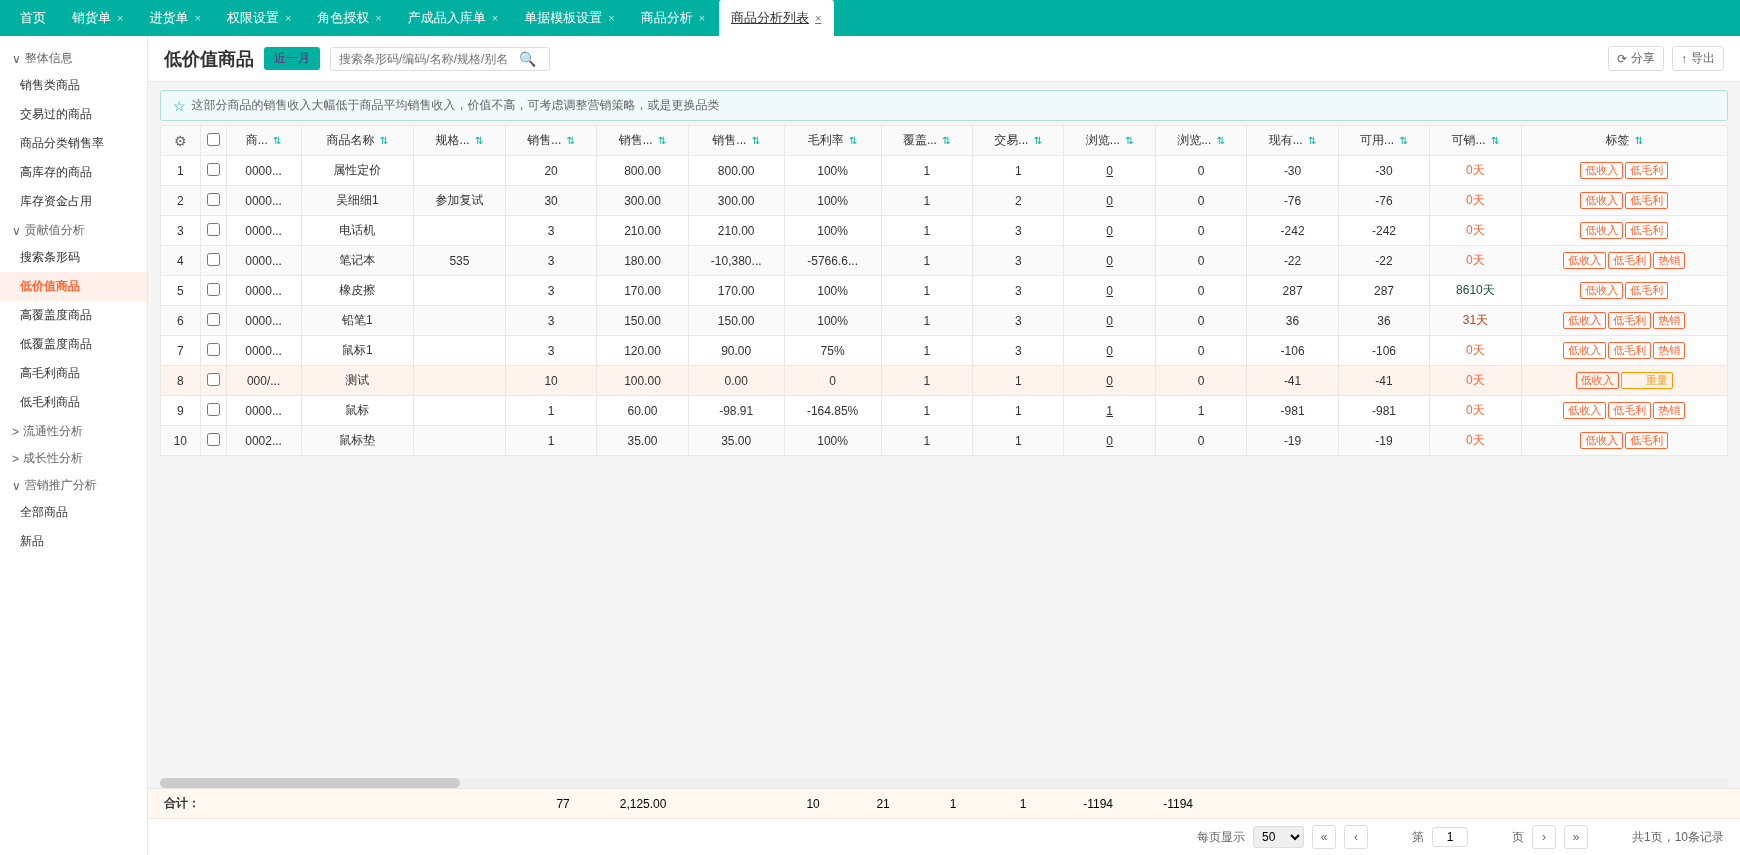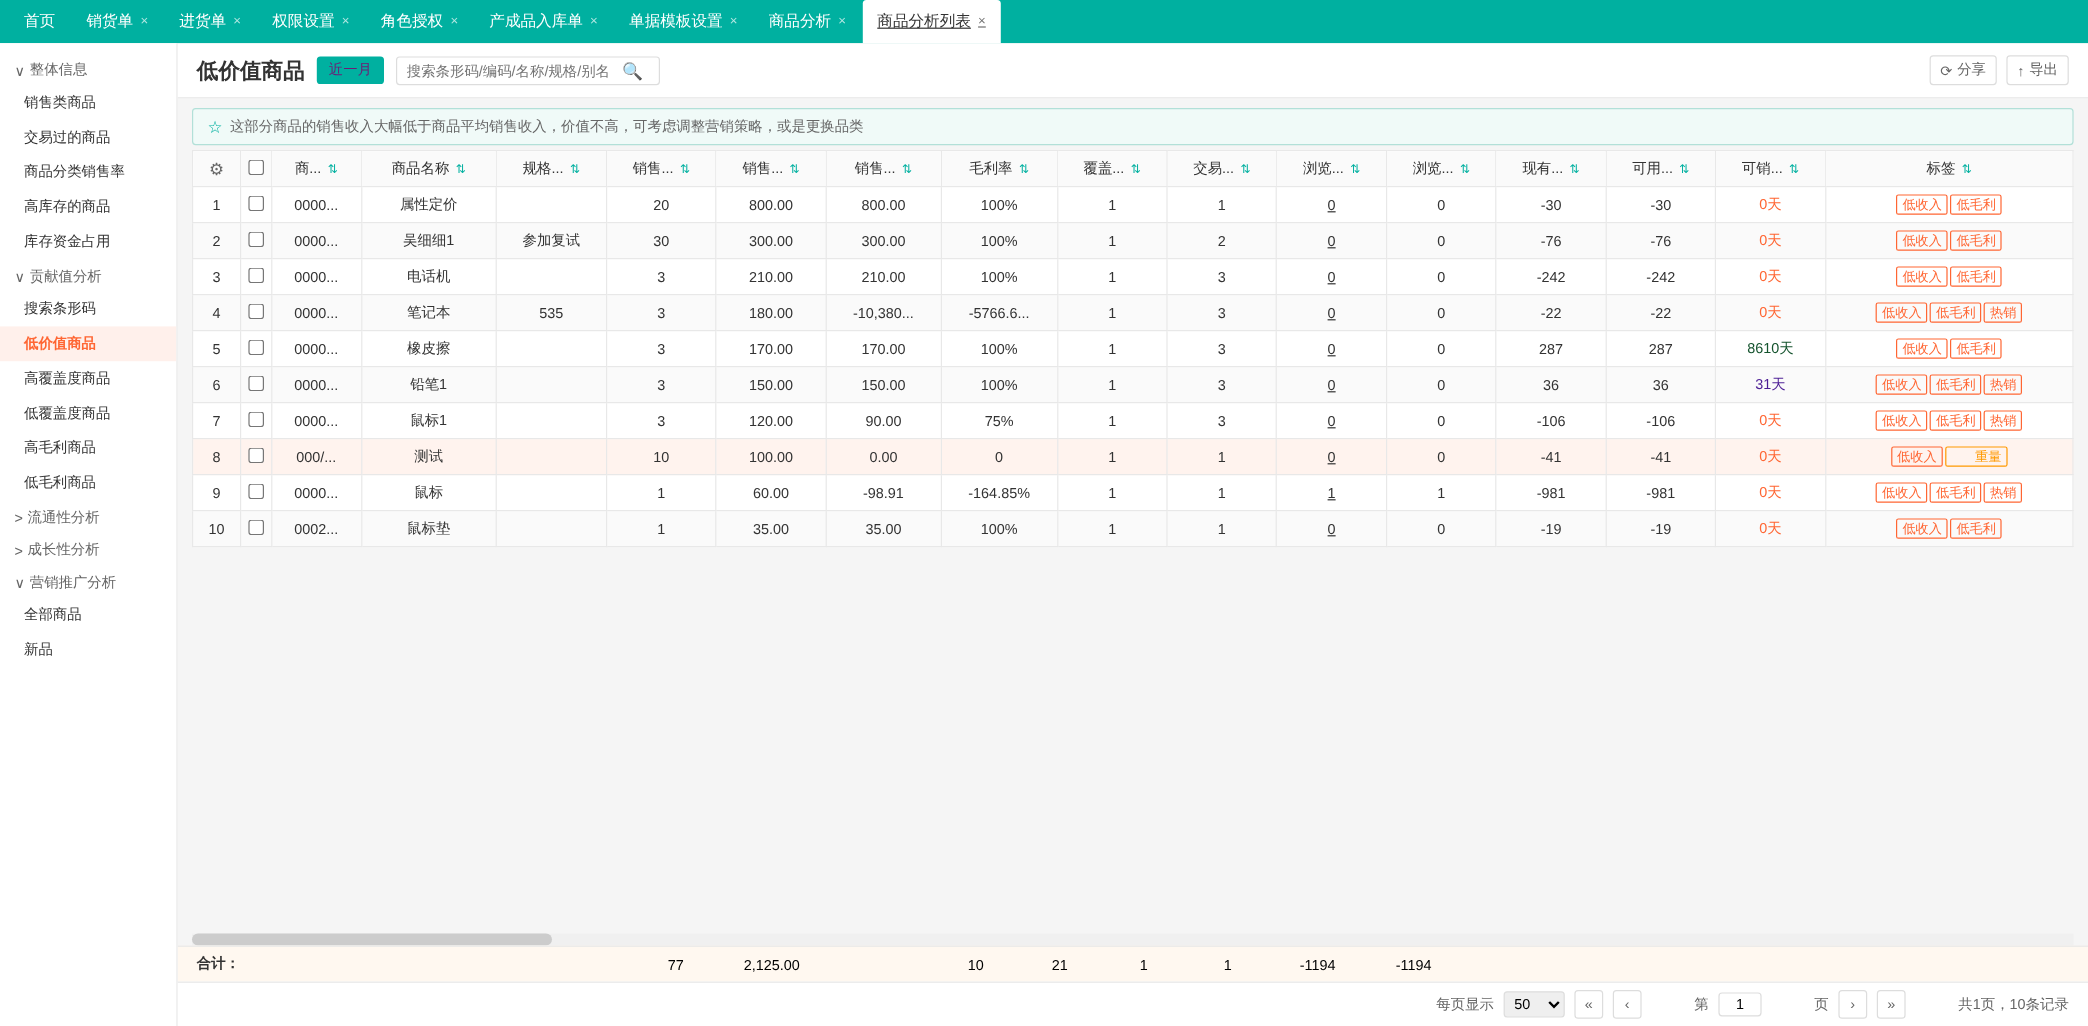--- a/index.html
+++ b/index.html
@@ -471,21 +471,21 @@
       <td>3</td>
       <td>150.00</td>
       <td>150.00</td>
       <td>100%</td>
       <td>1</td>
       <td>3</td>
       <td><span class="underline-link">0</span></td>
       <td>0</td>
       <td>36</td>
       <td>36</td>
-      <td style="color:#4c1d95">31天</td>
+      <td style="color:#c2410c">31天</td>
       <td><span class="tag-badge tag-low-income">低收入</span><span class="tag-badge tag-low-margin">低毛利</span><span class="tag-badge tag-hot">热销</span></td>
     </tr>
             <tr>
       <td>7</td>
       <td class="checkbox-cell"><input type="checkbox" style=""></td>
       <td>0000...</td>
       <td>鼠标1</td>
       <td></td>
       <td>3</td>
       <td>120.00</td>

